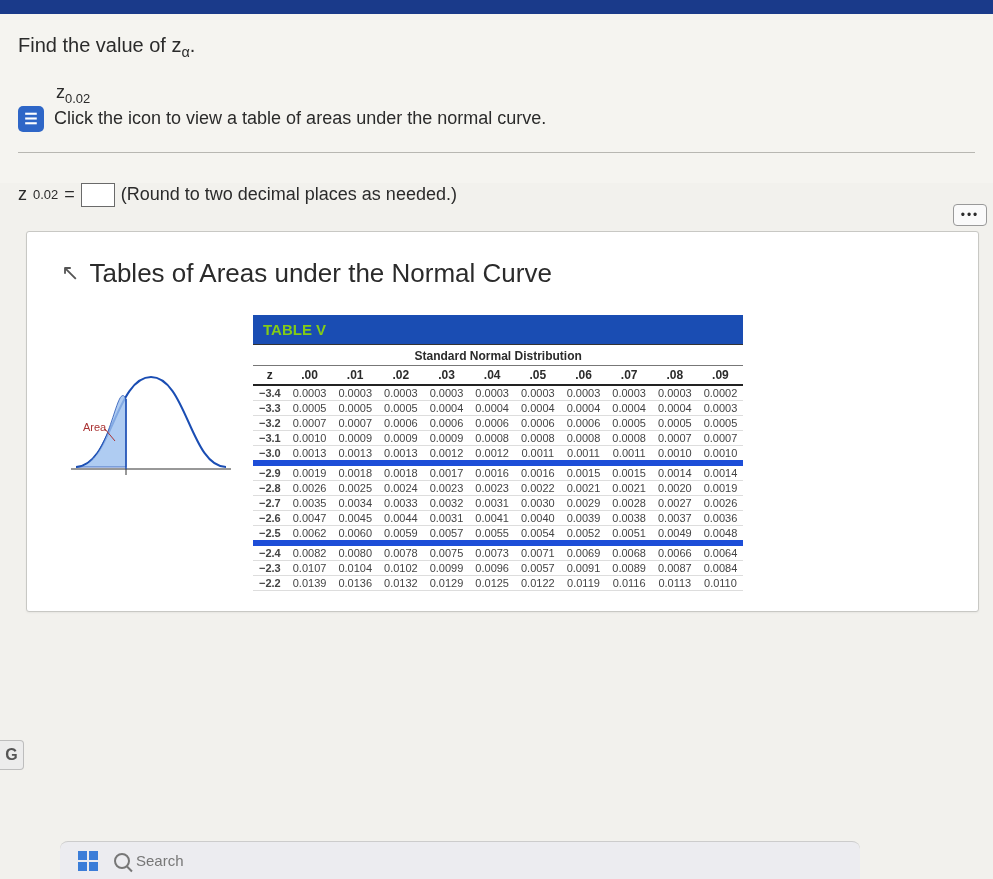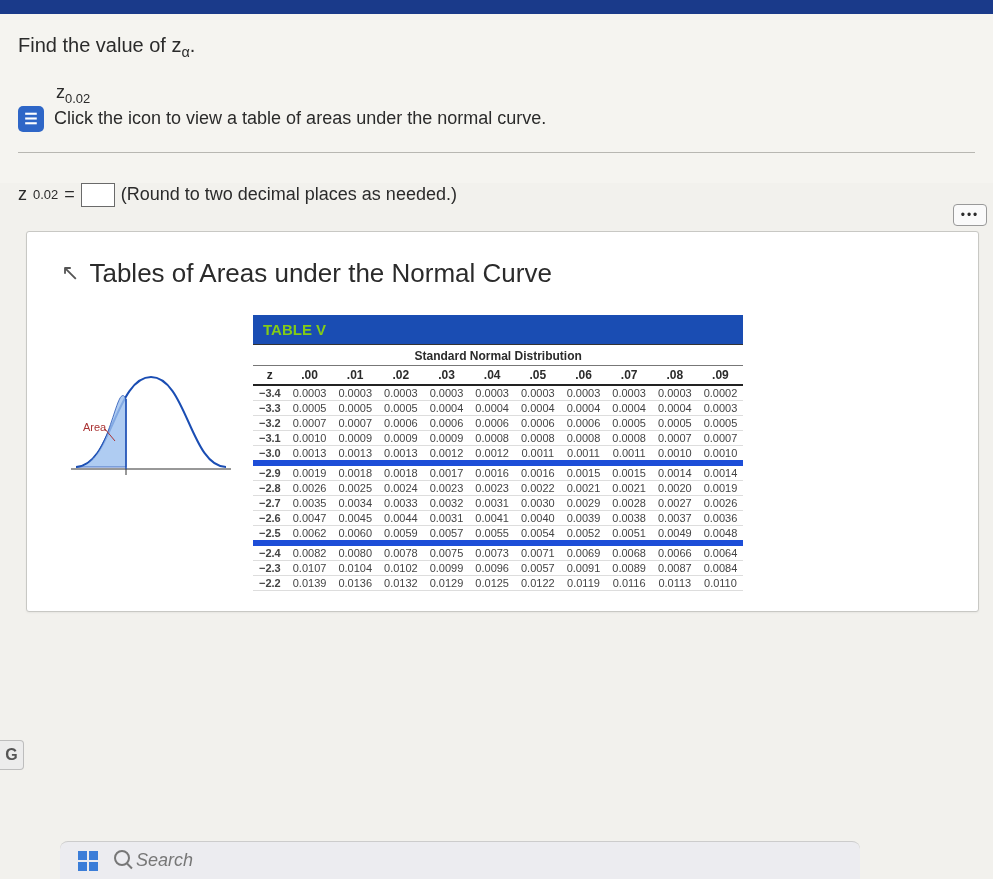--- a/index.html
+++ b/index.html
@@ -91,21 +91,21 @@
     font-weight:bold; color:#555;
   }
   .taskbar {
     position: absolute; bottom: 0; left: 60px; width: 800px; height: 38px;
     background: rgba(235,235,240,0.9); border-radius: 8px 8px 0 0;
     display:flex; align-items:center; padding: 0 18px; gap:16px;
     border-top:1px solid #ccc;
   }
   .win-icon { width:20px; height:20px; display:grid; grid-template-columns:1fr 1fr; grid-template-rows:1fr 1fr; gap:2px;}
   .win-icon span{ background:#3b7dd8;}
-  .search-box { display:flex; align-items:flex-start; gap:6px; color:#777; font-size:18px;font-style:italic;}
+  .search-box { display:flex; align-items:center; gap:6px; color:#777; font-size:15px;}
   .search-box .mag { width:16px;height:16px;border:2px solid #777;border-radius:50%; position:relative;}
   .search-box .mag::after{content:"";position:absolute;width:7px;height:2px;background:#777;transform:rotate(45deg);bottom:-3px;right:-5px;}
 </style>
 </head>
 <body>
 
 <div class="top-banner"></div>
 
 <div class="question-area">
   <div class="q-line1">

